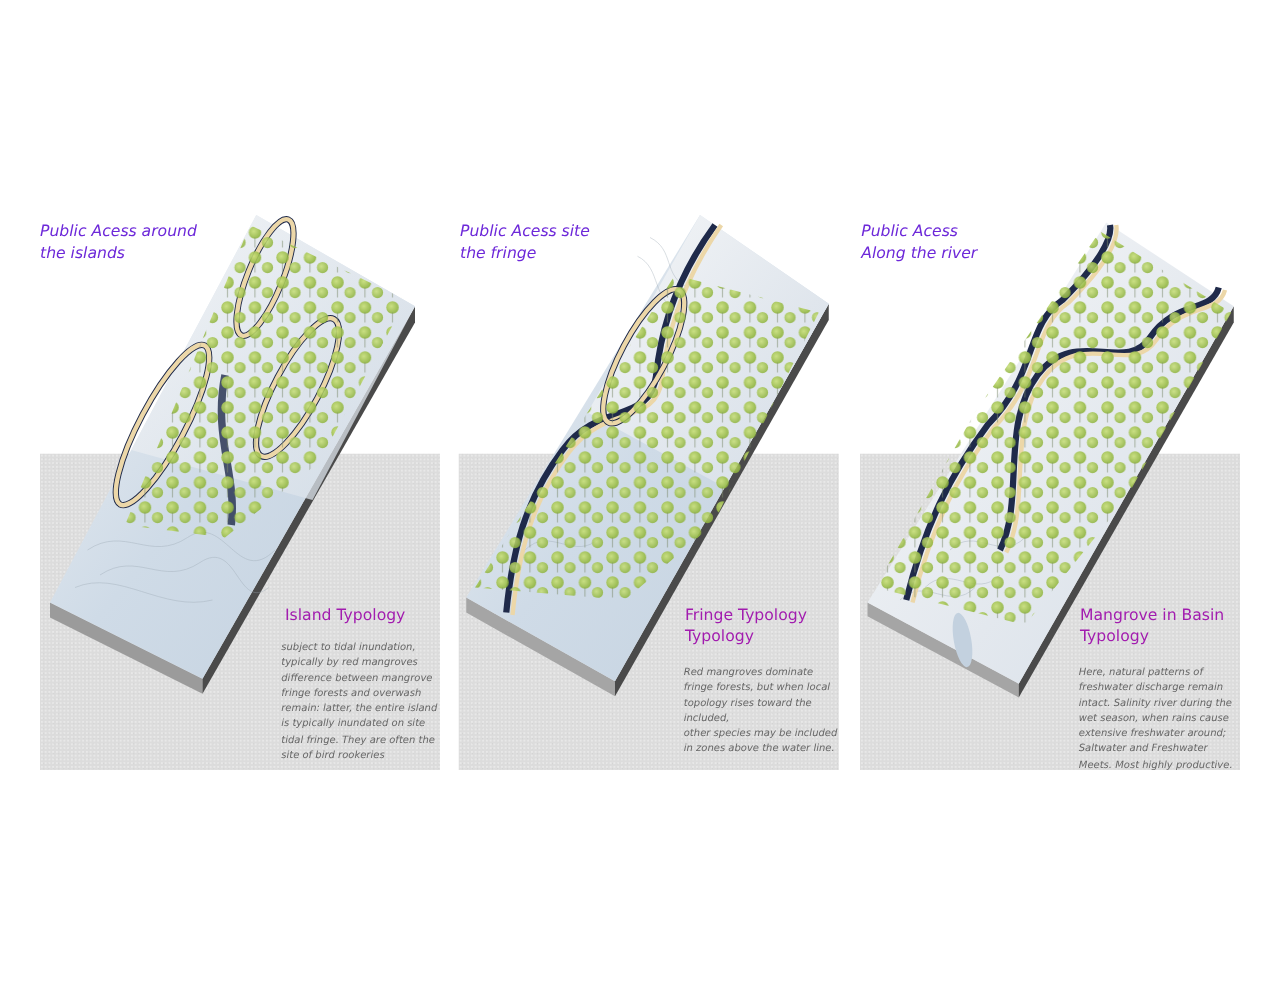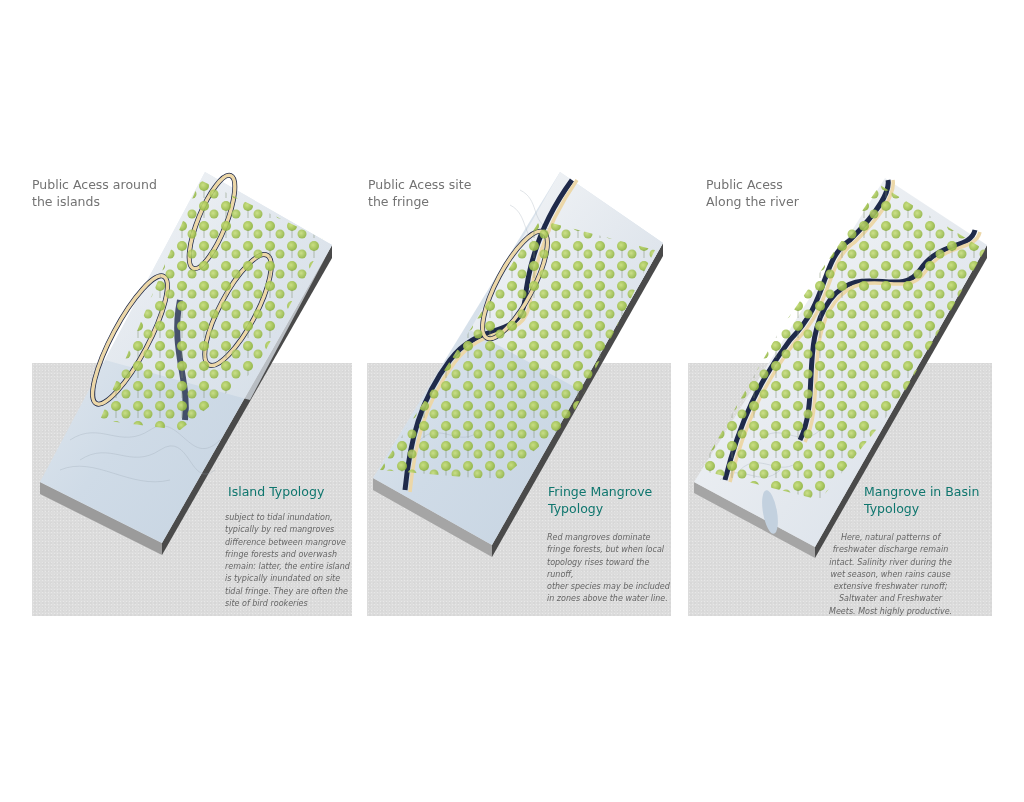--- a/index.html
+++ b/index.html
@@ -1,21 +1,21 @@
 <!DOCTYPE html>
 <html><head>
 <meta charset="utf-8">
 <style>
   html, body { margin:0; padding:0; background:#ffffff; }
   body { width:1024px; height:802px; position:relative; overflow:hidden; font-family:"Liberation Sans", sans-serif; }
   .panel-bg { position:absolute; background:#dcdcdc;
     background-image: radial-gradient(rgba(255,255,255,0.35) 0.6px, transparent 0.8px), radial-gradient(rgba(0,0,0,0.05) 0.6px, transparent 0.8px);
     background-size: 3px 3px, 4px 4px; background-position: 0 0, 1px 2px; }
-  .access-title { position:absolute; font-family:"DejaVu Sans", sans-serif; font-size:12.5px; line-height:17px; color:#737373; }
-  .typ-title { position:absolute; font-family:"DejaVu Sans", sans-serif; font-size:12.5px; line-height:17px; color:#0f766e; }
+  .access-title { position:absolute; font-family:"DejaVu Sans", sans-serif; font-size:12.5px; line-height:17px; color:#6d28d9;font-style:italic; }
+  .typ-title { position:absolute; font-family:"DejaVu Sans", sans-serif; font-size:12.5px; line-height:17px; color:#a21caf; }
   .typ-desc { position:absolute; font-family:"DejaVu Sans", sans-serif; font-style:italic; font-size:8px; line-height:12.3px; color:#666; }
   svg.block { position:absolute; left:0; top:0; overflow:visible; }
 </style>
 </head>
 <body>
 
 <div class="panel-bg" style="left:32px; top:363px; width:320px; height:253px;"></div>
 <div class="panel-bg" style="left:367px; top:363px; width:304px; height:253px;"></div>
 <div class="panel-bg" style="left:688px; top:363px; width:304px; height:253px;"></div>
 
@@ -102,30 +102,30 @@
 </svg>
 
 <div class="access-title" style="left:32px; top:176px;">
   <div>Public Acess around</div>
   <div>the islands</div>
 </div>
 <div class="access-title" style="left:368px; top:176px;">
   <div>Public Acess site</div>
   <div>the fringe</div>
 </div>
-<div class="access-title" style="left:689px; top:176px;margin-left:17px;">
+<div class="access-title" style="left:689px; top:176px;">
   <div>Public Acess</div>
   <div>Along the river</div>
 </div>
 
 <div class="typ-title" style="left:228px; top:483px;">
   <div>Island Typology</div>
 </div>
 <div class="typ-title" style="left:548px; top:483px;">
-  <div>Fringe Mangrove</div>
+  <div>Fringe Typology</div>
   <div>Typology</div>
 </div>
 <div class="typ-title" style="left:864px; top:483px;">
   <div>Mangrove in Basin</div>
   <div>Typology</div>
 </div>
 
 <div class="typ-desc" style="left:225px; top:512px;">
   <div>subject to tidal inundation,</div>
   <div>typically by red mangroves</div>
@@ -133,25 +133,25 @@
   <div>fringe forests and overwash</div>
   <div>remain: latter, the entire island</div>
   <div>is typically inundated on site</div>
   <div>tidal fringe. They are often the</div>
   <div>site of bird rookeries</div>
 </div>
 <div class="typ-desc" style="left:547px; top:532px;">
   <div>Red mangroves dominate</div>
   <div>fringe forests, but when local</div>
   <div>topology rises toward the</div>
-  <div>runoff,</div>
+  <div>included,</div>
   <div>other species may be included</div>
   <div>in zones above the water line.</div>
 </div>
-<div class="typ-desc" style="left:829px; top:532px;text-align:center;">
+<div class="typ-desc" style="left:863px; top:532px;">
   <div>Here, natural patterns of</div>
   <div>freshwater discharge remain</div>
   <div>intact. Salinity river during the</div>
   <div>wet season, when rains cause</div>
-  <div>extensive freshwater runoff;</div>
+  <div>extensive freshwater around;</div>
   <div>Saltwater and Freshwater</div>
   <div>Meets. Most highly productive.</div>
 </div>
 
 </body></html>

